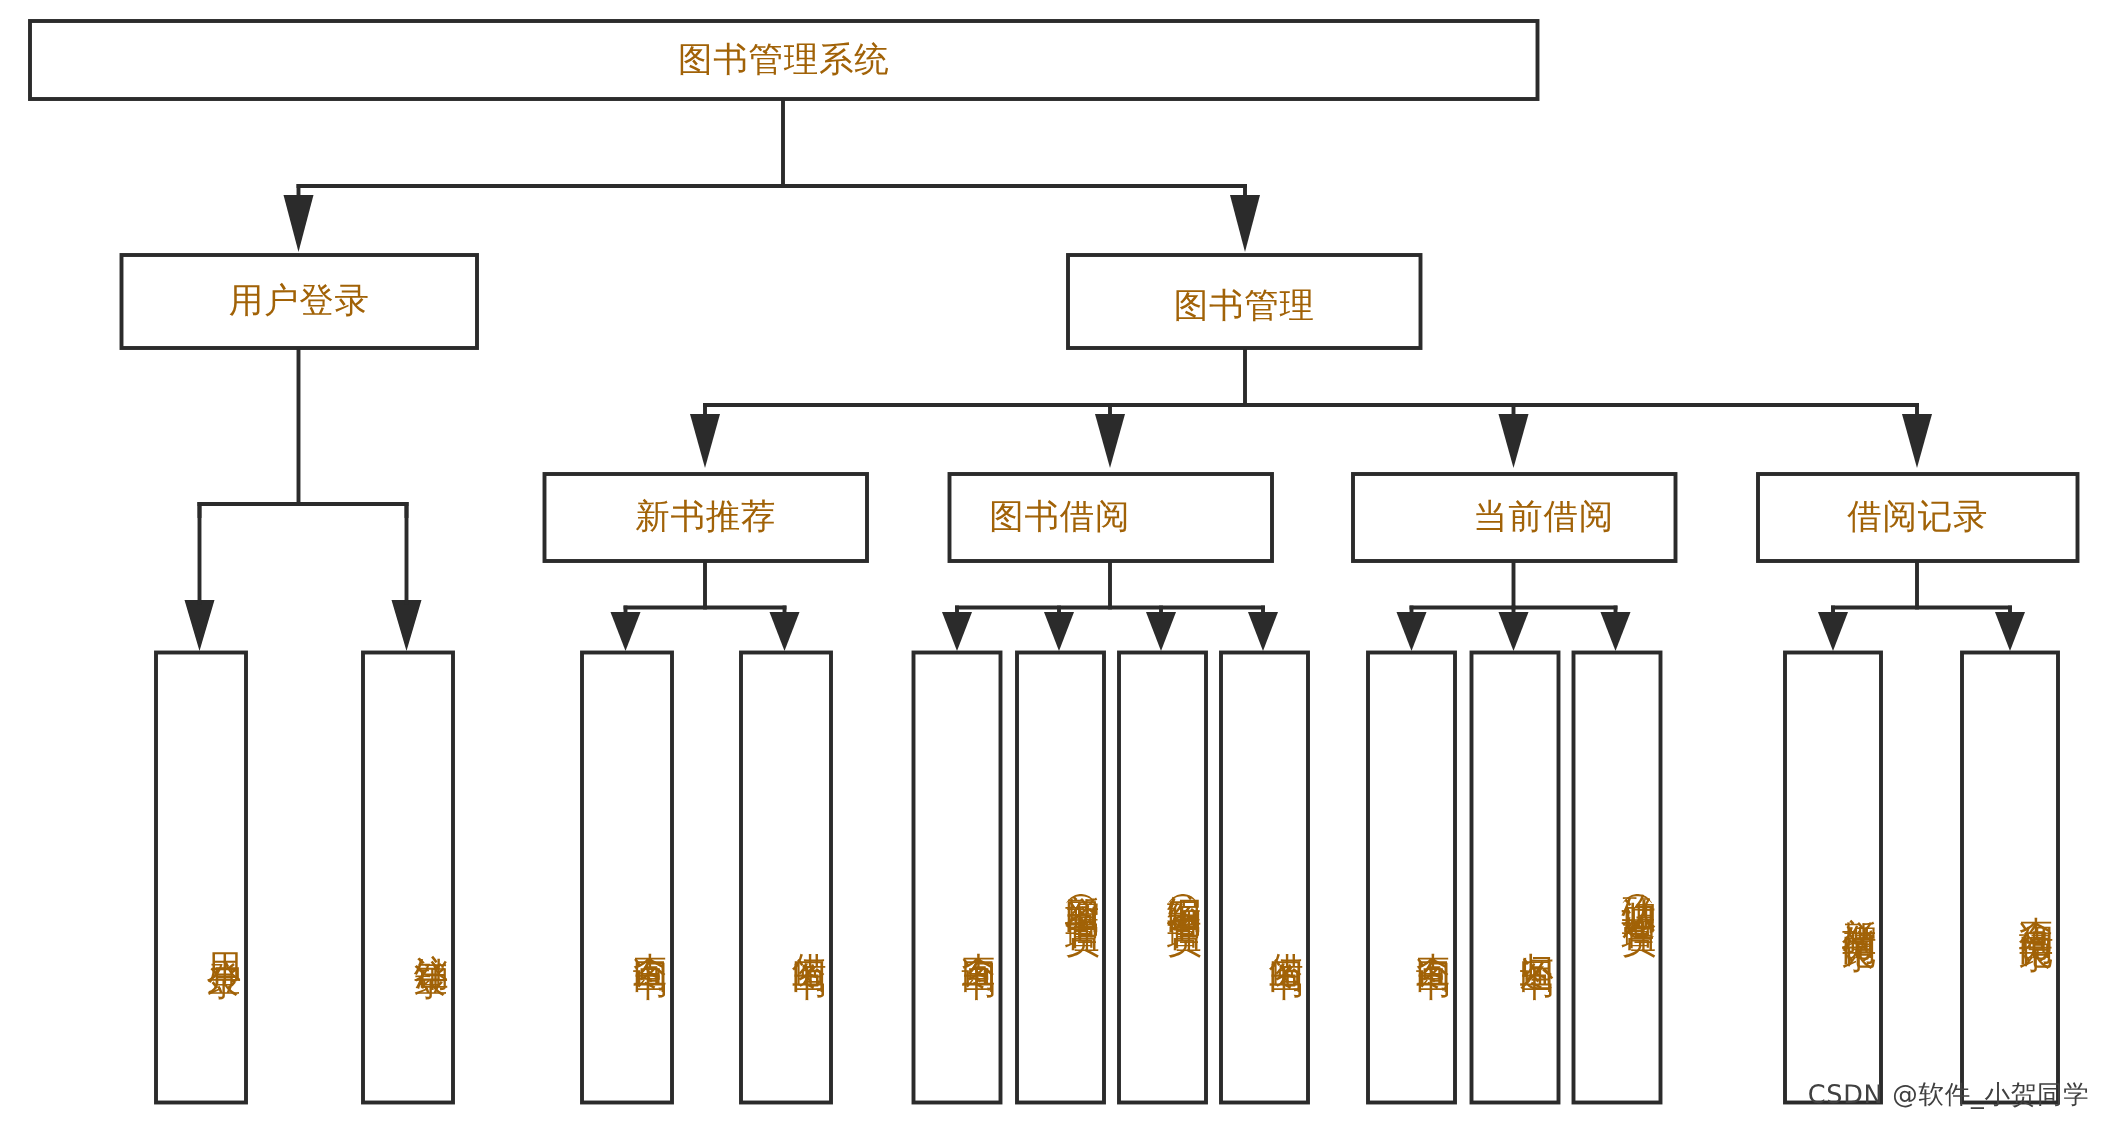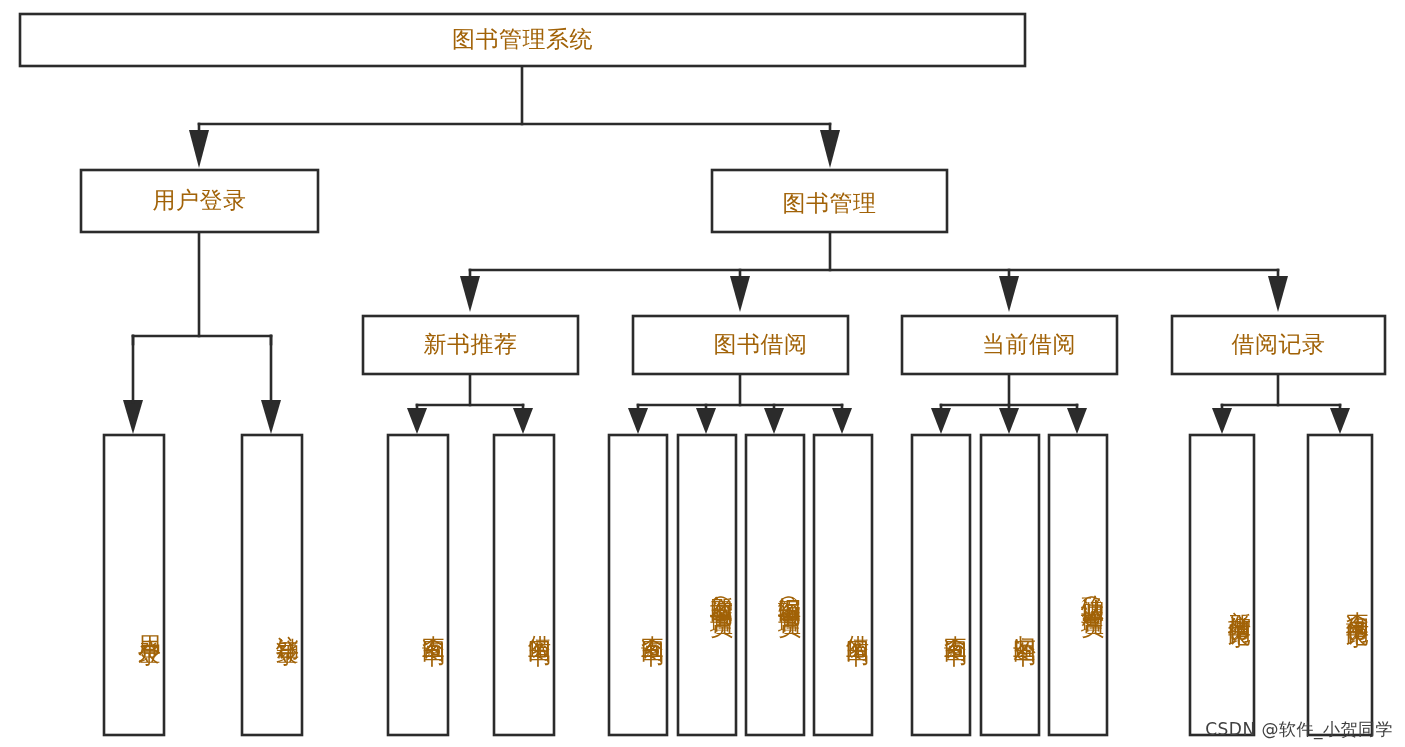--- a/index.html
+++ b/index.html
@@ -187,21 +187,21 @@
     <rect class="node-box" x="1190" y="435" width="64" height="300"></rect>
     <rect class="node-box" x="1308" y="435" width="64" height="300"></rect>
   </svg>
 
   <div class="node-label horizontal" style="left:20px; top:14px; width:1005px; height:52px;">图书管理系统</div>
 
   <div class="node-label horizontal" style="left:81px; top:170px; width:237px; height:62px;">用户登录</div>
   <div class="node-label horizontal" style="left:712px; top:170px; width:235px; height:68px;">图书管理</div>
 
   <div class="node-label horizontal" style="left:363px; top:316px; width:215px; height:58px;">新书推荐</div>
-  <div class="node-label horizontal" style="left:653px; top:316px; width:215px; height:58px;">图书借阅</div>
+  <div class="node-label horizontal" style="left:599px; top:316px; width:215px; height:58px;">图书借阅</div>
   <div class="node-label horizontal" style="left:902px; top:316px; width:254px; height:58px;">当前借阅</div>
   <div class="node-label horizontal" style="left:1172px; top:316px; width:213px; height:58px;text-align:right;">借阅记录</div>
 
   <div class="node-label vertical" style="left:104px; top:505px; width:60px; height:230px;">用户登录</div>
   <div class="node-label vertical" style="left:242px; top:505px; width:60px; height:230px;">注销登录</div>
 
   <div class="node-label vertical" style="left:388px; top:505px; width:60px; height:230px;">查询图书</div>
   <div class="node-label vertical" style="left:494px; top:505px; width:60px; height:230px;">借阅图书</div>
 
   <div class="node-label vertical" style="left:609px; top:505px; width:58px; height:230px;">查询图书</div>

